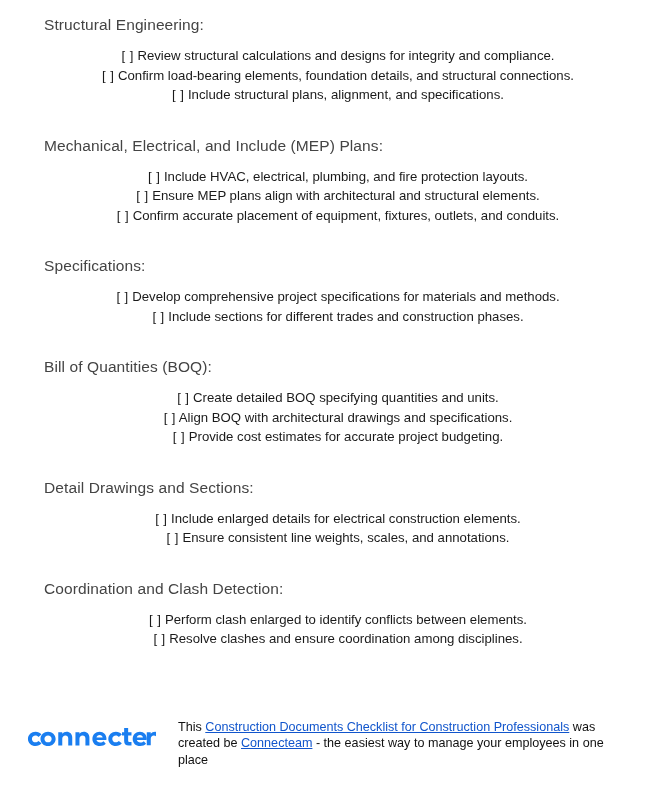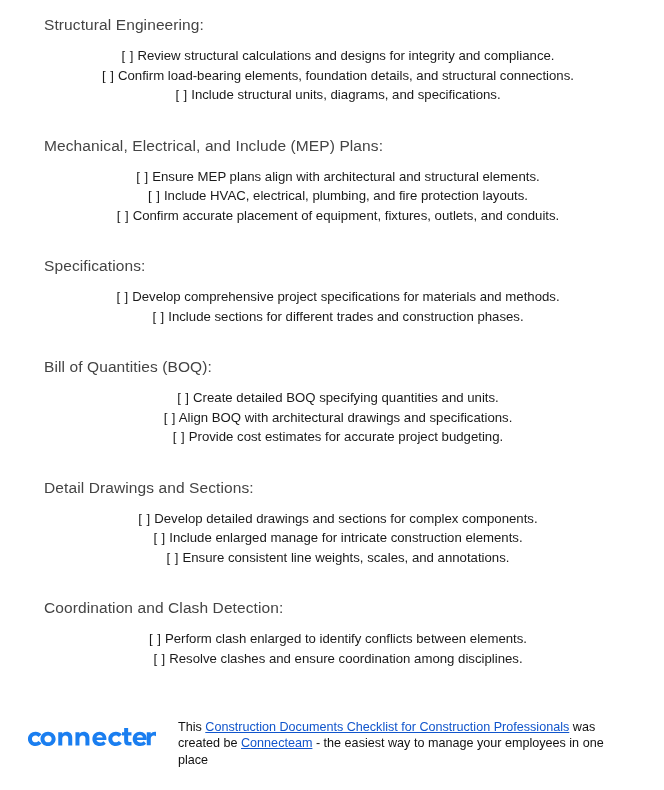--- a/index.html
+++ b/index.html
@@ -109,28 +109,28 @@
 <body>
 
 <div id="page">
 
   <div class="checklist" id="checklist-root">
       <div class="section">
         <div class="section-heading">Structural Engineering:</div>
         <ul class="item-list">
           <li class="item"><span class="box">[  ]</span> <span class="txt">Review structural calculations and designs for integrity and compliance.</span></li>
           <li class="item"><span class="box">[  ]</span> <span class="txt">Confirm load-bearing elements, foundation details, and structural connections.</span></li>
-          <li class="item"><span class="box">[  ]</span> <span class="txt">Include structural units, diagrams, and specifications.</span></li>
+          <li class="item"><span class="box">[  ]</span> <span class="txt">Include structural plans, alignment, and specifications.</span></li>
         </ul>
       </div>
       <div class="section">
         <div class="section-heading">Mechanical, Electrical, and Include (MEP) Plans:</div>
         <ul class="item-list">
+          <li class="item"><span class="box">[  ]</span> <span class="txt">Include HVAC, electrical, plumbing, and fire protection layouts.</span></li>
           <li class="item"><span class="box">[  ]</span> <span class="txt">Ensure MEP plans align with architectural and structural elements.</span></li>
-          <li class="item"><span class="box">[  ]</span> <span class="txt">Include HVAC, electrical, plumbing, and fire protection layouts.</span></li>
           <li class="item"><span class="box">[  ]</span> <span class="txt">Confirm accurate placement of equipment, fixtures, outlets, and conduits.</span></li>
         </ul>
       </div>
       <div class="section">
         <div class="section-heading">Specifications:</div>
         <ul class="item-list">
           <li class="item"><span class="box">[  ]</span> <span class="txt">Develop comprehensive project specifications for materials and methods.</span></li>
           <li class="item"><span class="box">[  ]</span> <span class="txt">Include sections for different trades and construction phases.</span></li>
         </ul>
       </div>
@@ -138,22 +138,21 @@
         <div class="section-heading">Bill of Quantities (BOQ):</div>
         <ul class="item-list">
           <li class="item"><span class="box">[  ]</span> <span class="txt">Create detailed BOQ specifying quantities and units.</span></li>
           <li class="item"><span class="box">[  ]</span> <span class="txt">Align BOQ with architectural drawings and specifications.</span></li>
           <li class="item"><span class="box">[  ]</span> <span class="txt">Provide cost estimates for accurate project budgeting.</span></li>
         </ul>
       </div>
       <div class="section">
         <div class="section-heading">Detail Drawings and Sections:</div>
         <ul class="item-list">
-          <li class="item"><span class="box">[  ]</span> <span class="txt">Develop detailed drawings and sections for complex components.</span></li>
-          <li class="item"><span class="box">[  ]</span> <span class="txt">Include enlarged manage for intricate construction elements.</span></li>
+          <li class="item"><span class="box">[  ]</span> <span class="txt">Include enlarged details for electrical construction elements.</span></li>
           <li class="item"><span class="box">[  ]</span> <span class="txt">Ensure consistent line weights, scales, and annotations.</span></li>
         </ul>
       </div>
       <div class="section">
         <div class="section-heading">Coordination and Clash Detection:</div>
         <ul class="item-list">
           <li class="item"><span class="box">[  ]</span> <span class="txt">Perform clash enlarged to identify conflicts between elements.</span></li>
           <li class="item"><span class="box">[  ]</span> <span class="txt">Resolve clashes and ensure coordination among disciplines.</span></li>
         </ul>
       </div>

